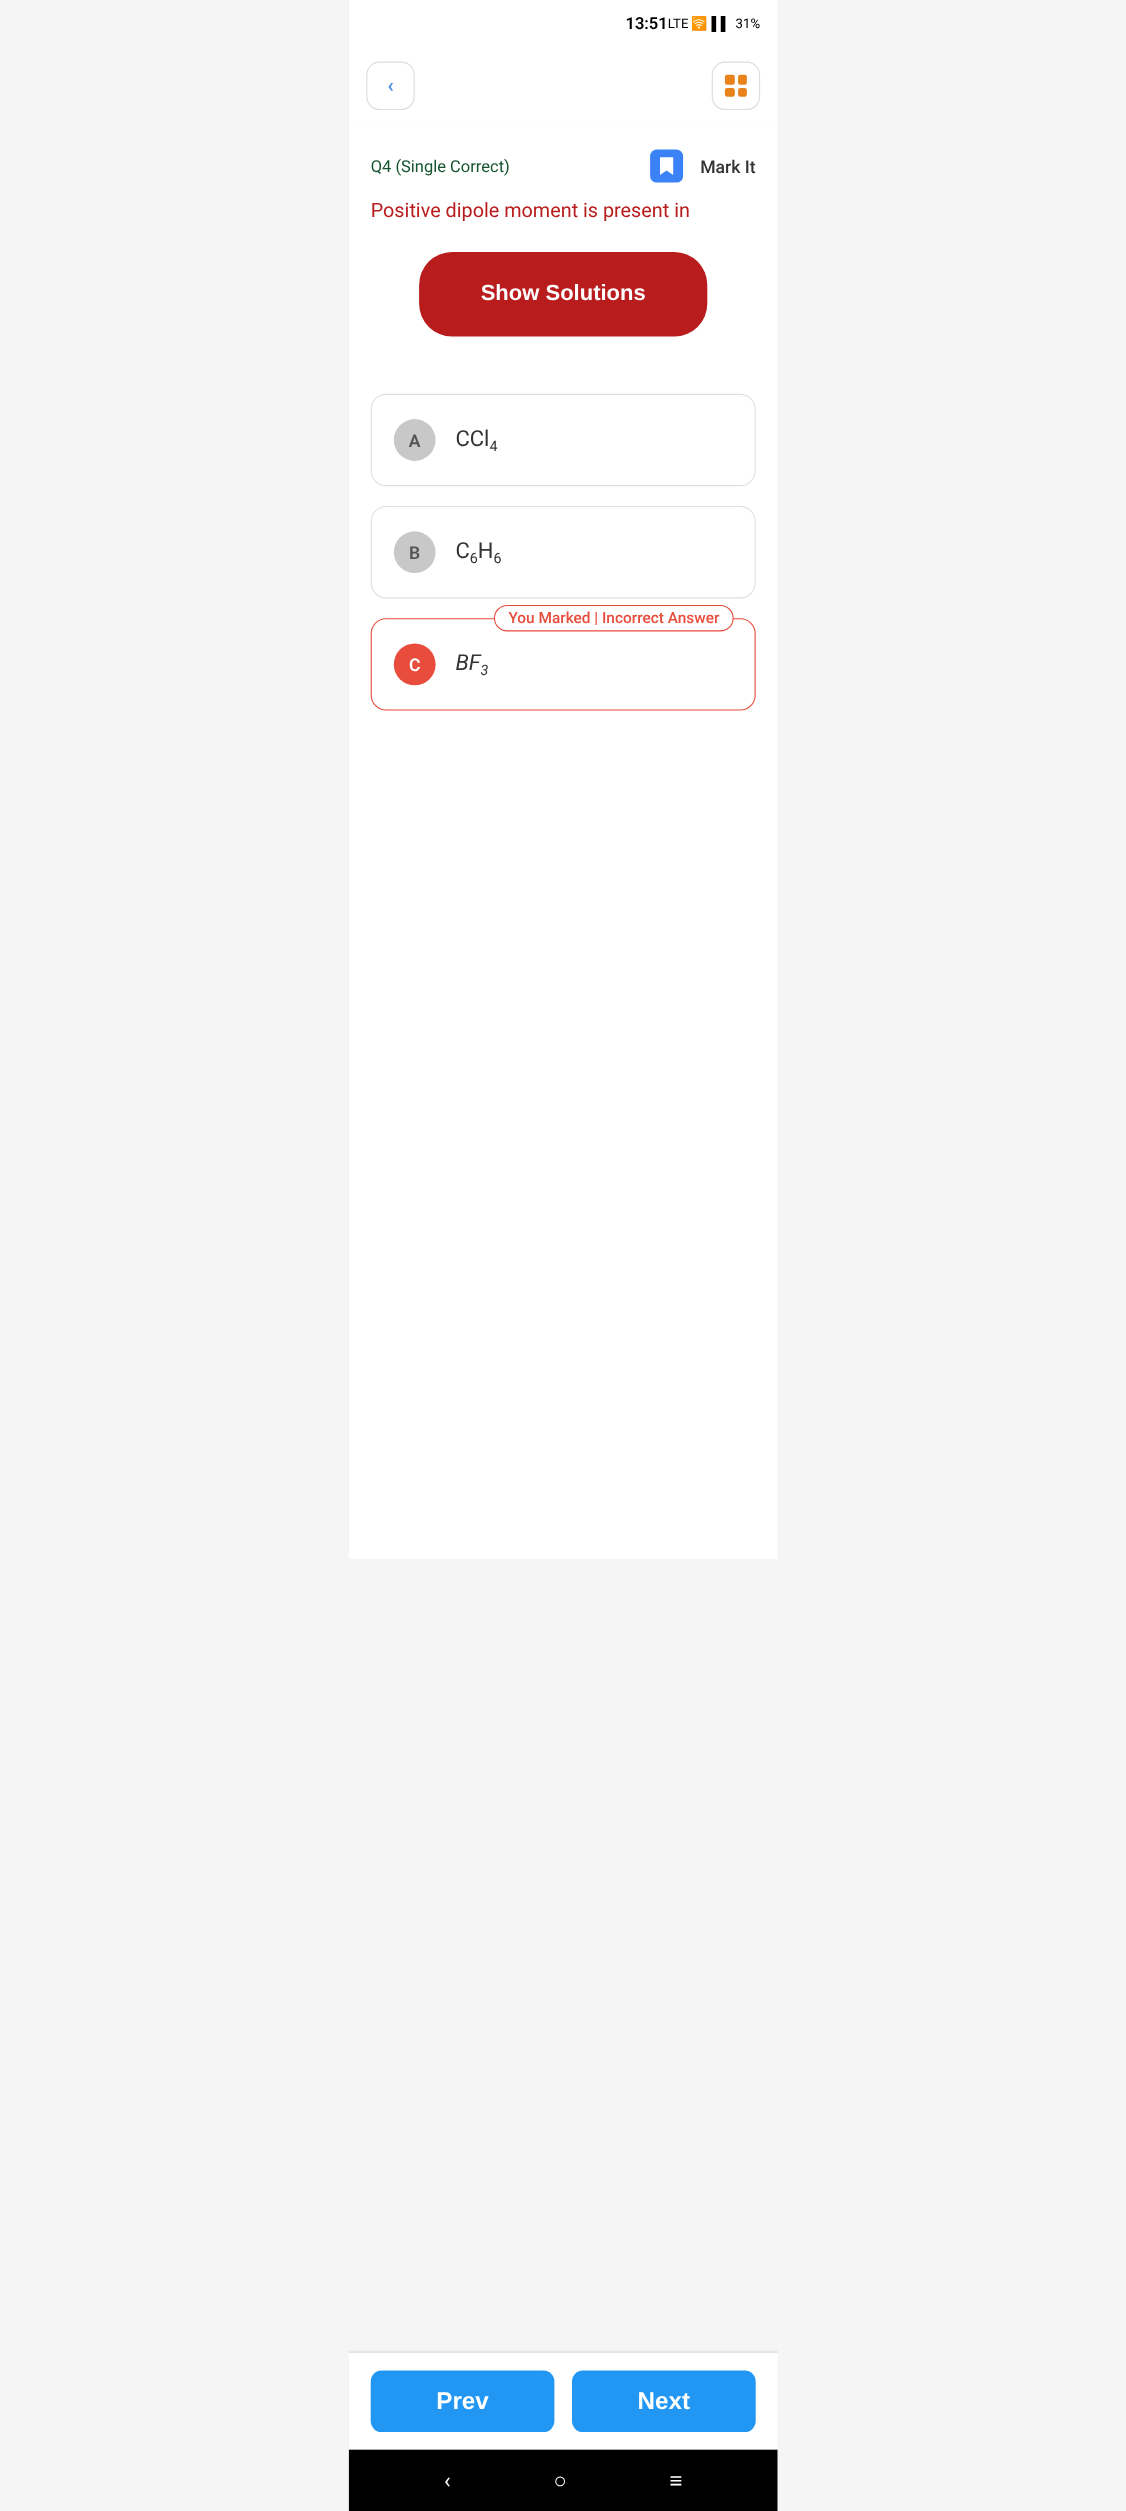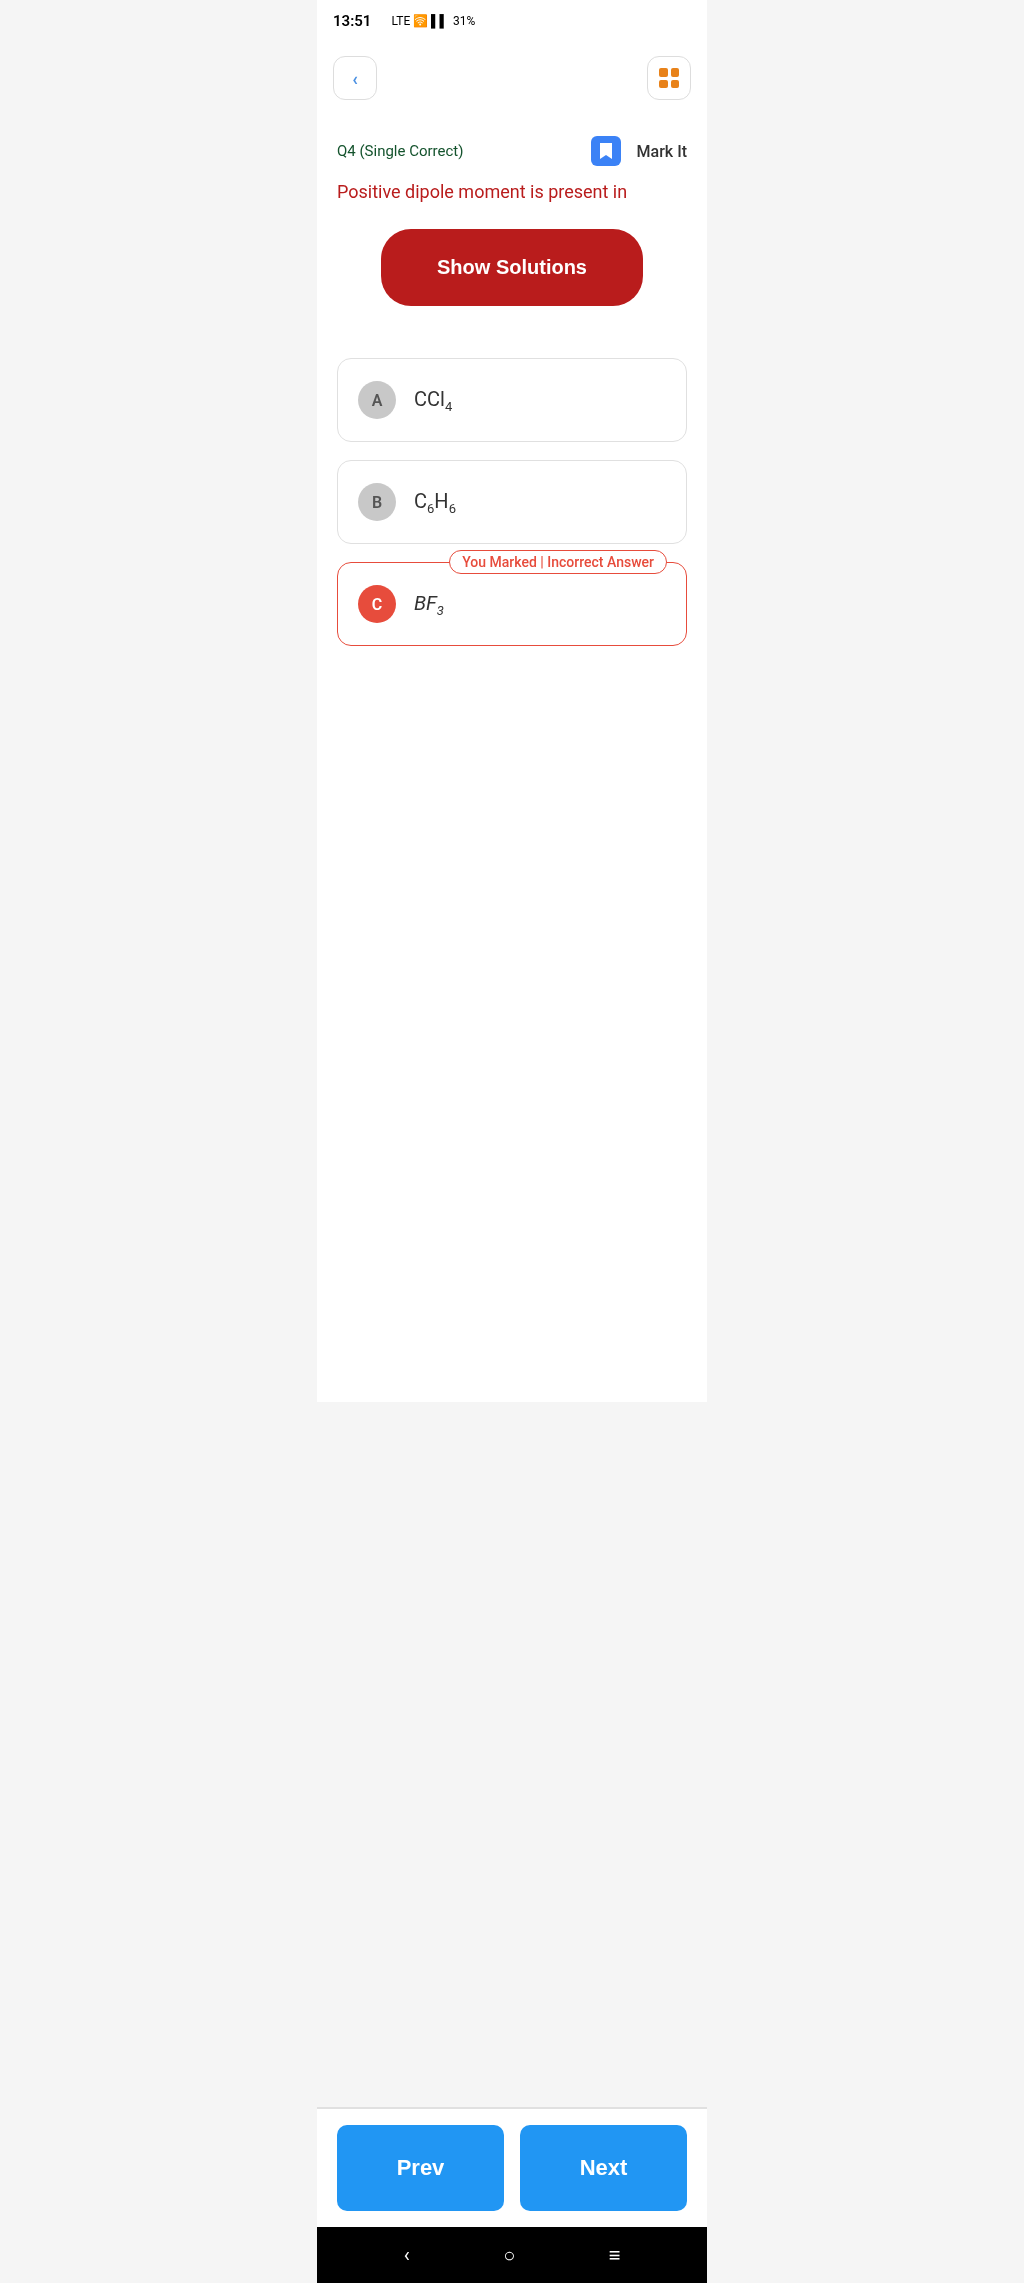--- a/index.html
+++ b/index.html
@@ -12,39 +12,38 @@
       margin: 0 auto;
       min-height: 2283px;
       display: flex;
       flex-direction: column;
     }
 
     
     .status-bar {
       background: #fff;
       display: flex;
-      justify-content: flex-start;
+      justify-content: flex-end;
       align-items: center;
       padding: 8px 16px 6px;
       height: 40px;
     }
 
     .status-time {
       font-size: 15px;
       font-weight: 600;
       color: #000;
     }
 
     .status-icons {
       display: flex;
       align-items: center;
       gap: 5px;
       font-size: 12px;
       color: #000;
-      margin-left: 20px;
     }
 
     
     .header-nav {
       background: #fff;
       display: flex;
       justify-content: space-between;
       align-items: center;
       padding: 16px 16px;
     }
@@ -252,21 +251,21 @@
       border-top: 1px solid #e0e0e0;
       display: flex;
       justify-content: space-between;
       align-items: center;
       padding: 16px 20px;
       gap: 16px;
     }
 
     .nav-btn {
       flex: 1;
-      padding: 30px 0;
+      padding: 15px 0;
       border-radius: 10px;
       border: none;
       font-size: 22px;
       font-weight: 700;
       color: #fff;
       background: #2196F3;
       cursor: pointer;
       text-align: center;
     }
 

